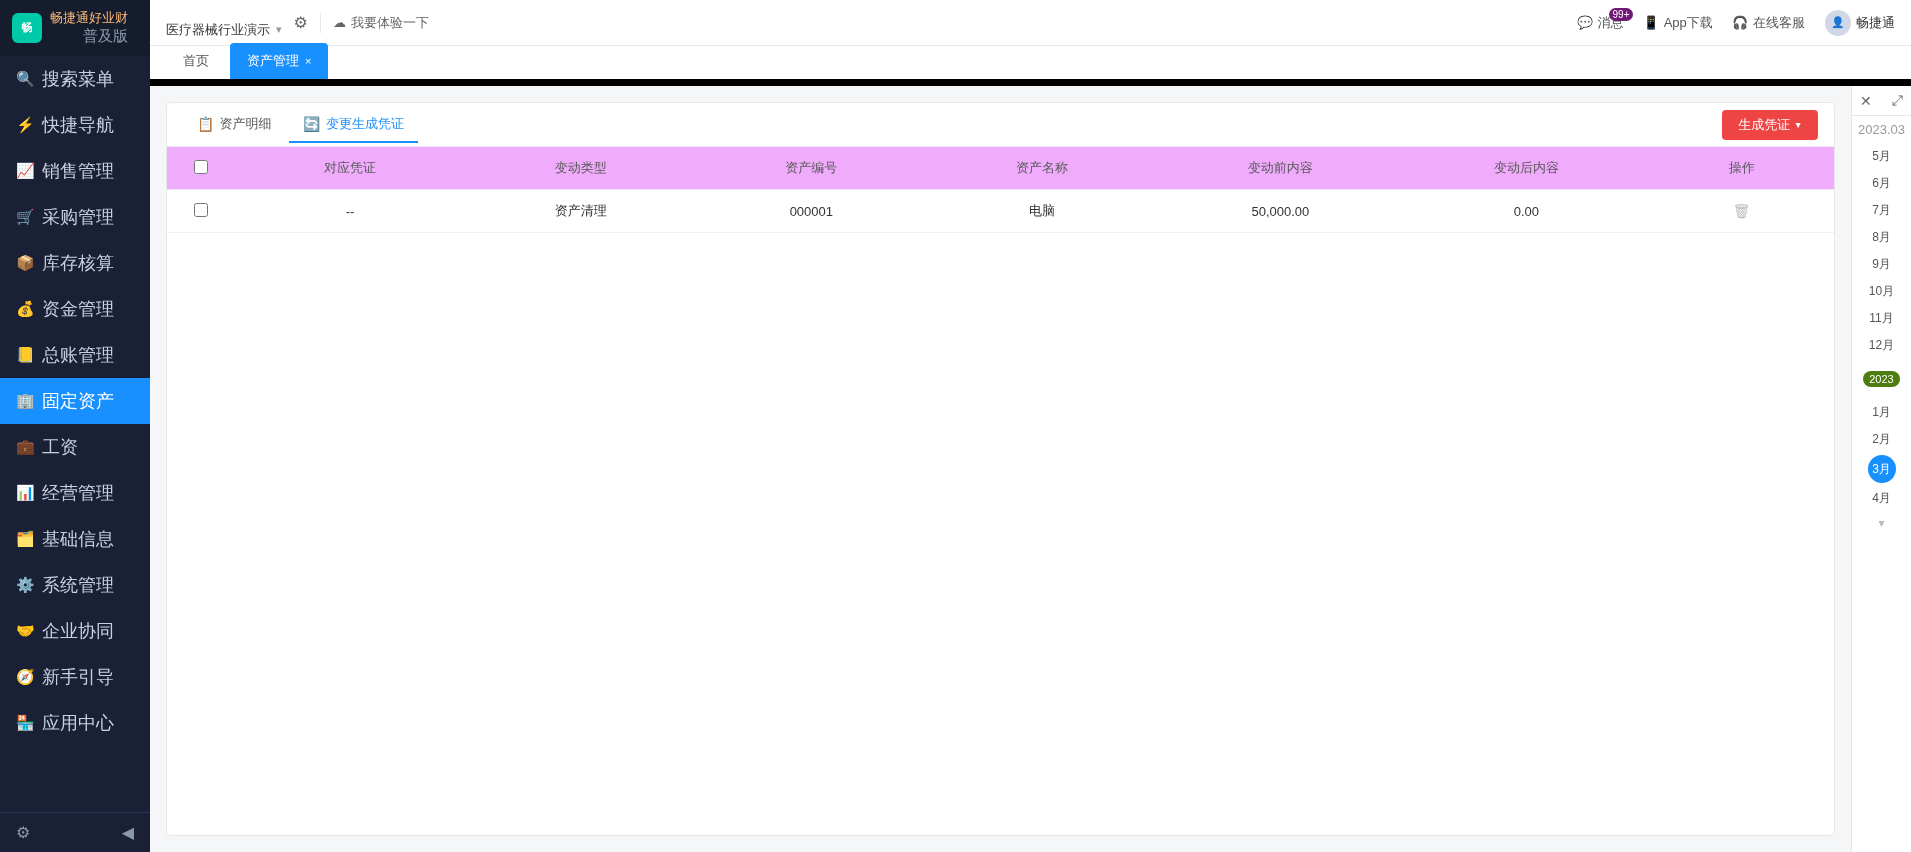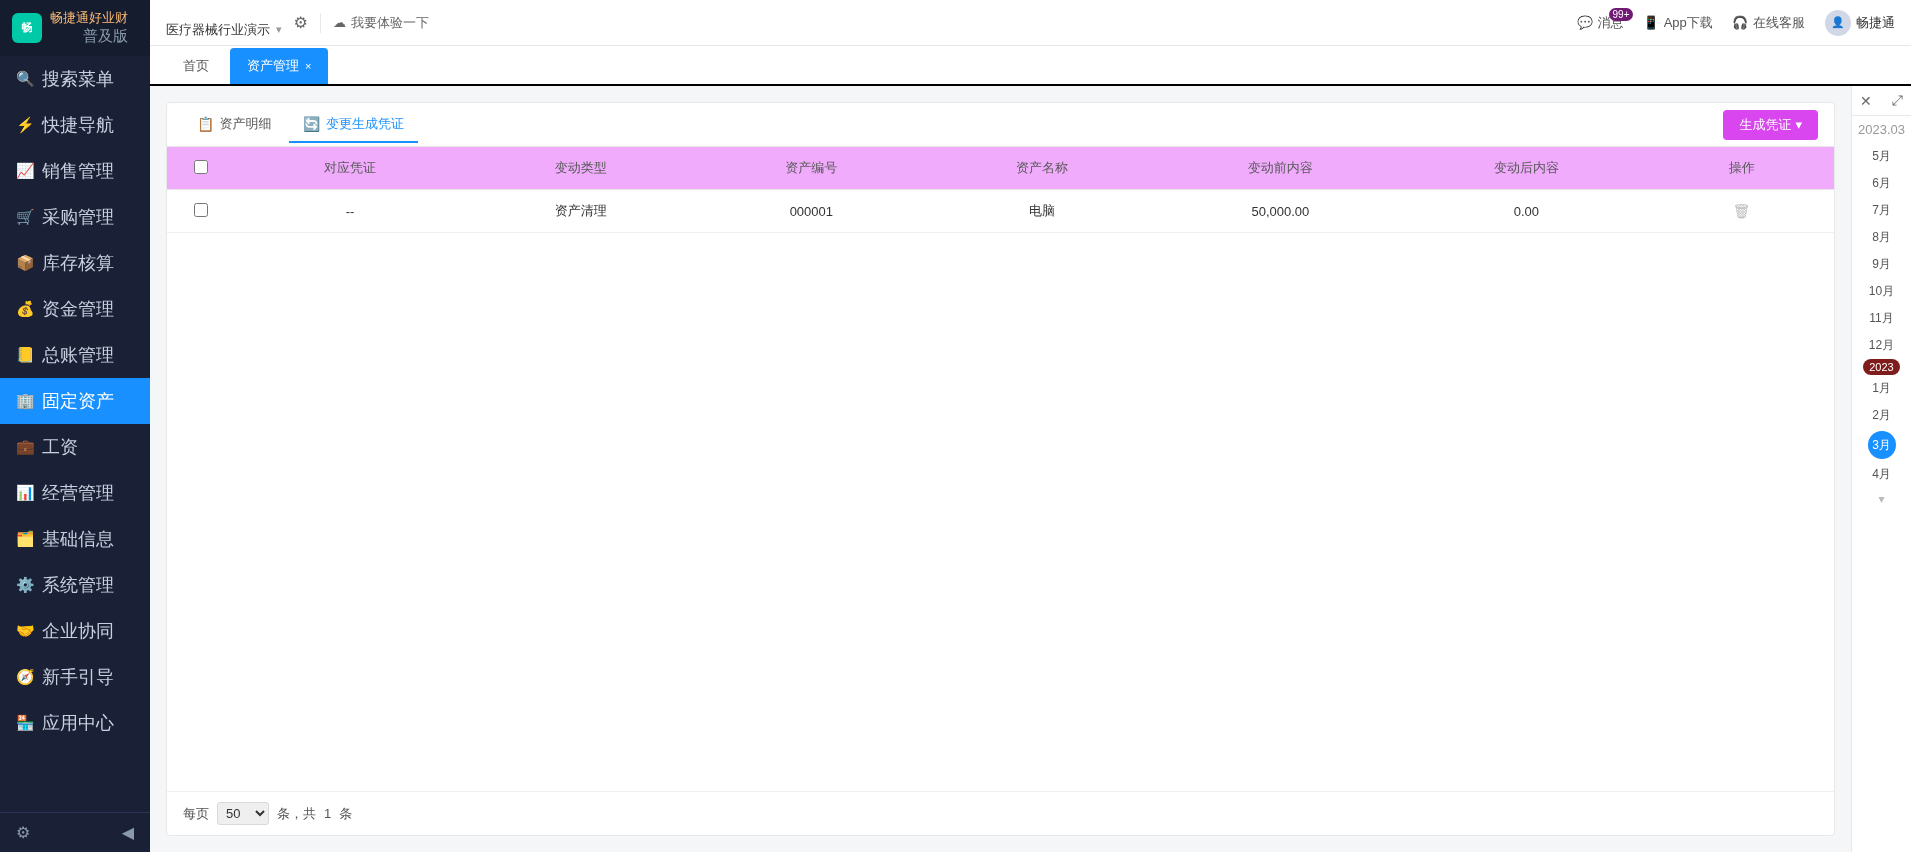--- a/index.html
+++ b/index.html
@@ -105,21 +105,21 @@
       font-size: 11px; color: #555;
     }
 
     
     .page-tabs {
       background: #fff;
       height: 40px;
       display: flex;
       align-items: flex-end;
       padding: 0 16px;
-      border-bottom: 2px solid #000000;
+      border-bottom: 7px solid #000000;
       gap: 4px;
       flex-shrink: 0;
     }
     .page-tab {
       padding: 8px 16px;
       font-size: 13px;
       color: #555;
       cursor: pointer;
       border: 1px solid transparent;
     }
@@ -169,24 +169,24 @@
     }
     .sub-tab.active {
       color: #1890ff;
       border-bottom: 2px solid #1890ff;
     }
     .sub-tab-icon { font-size: 14px; }
 
     
     .gen-btn {
       margin-left: auto;
-      background: #d946ef; color: #fff;
+      background: #ef4444; color: #fff;
       border: none; border-radius: 4px;
       padding: 6px 16px; font-size: 13px;
-      cursor: pointer; display: flex; align-items: center; gap: 4px;
+      cursor: pointer; display: flex; align-items: center; gap: 4px; font-family: Liberation Mono, monospace;
     }
 
     
     .table-wrap { flex: 1; overflow: auto; }
     table { width: 100%; border-collapse: collapse; }
     thead tr { background: #f0abfc; }
     th {
       padding: 12px 14px;
       font-size: 13px; color: #595959;
       font-weight: 500;
@@ -255,23 +255,23 @@
       cursor: pointer;
     }
     .rp-month-item.active {
       background: #1890ff; color: #fff;
       border-radius: 50%;
       width: 28px; height: 28px;
       display: flex; align-items: center; justify-content: center;
       margin: 2px auto;
     }
     .rp-year-badge {
-      background: #7f1d1d; color: #fff;
+      background: #4d7c0f; color: #fff;
       font-size: 11px; padding: 2px 6px;
-      border-radius: 10px; margin: 0 auto;
+      border-radius: 10px; margin: 12px auto;
     }
     .rp-scroll-up, .rp-scroll-down {
       width: 100%;
       text-align: center;
       padding: 4px 0;
       color: #bbb; font-size: 12px; cursor: pointer;
     }
   </style>
 </head>
 <body>
@@ -443,32 +443,20 @@
     <td class="col-before">50,000.00</td>
     <td class="col-after">0.00</td>
     <td class="col-op">
       <span class="delete-icon">🗑</span>
     </td>
   </tr>
             </tbody>
         </table>
       </div>
 
-      <div class="pagination">
-        <span>每页</span>
-        <select class="page-size-select">
-          <option>50</option>
-          <option>10</option>
-          <option>20</option>
-          <option>100</option>
-        </select>
-        <span>条，共</span>
-        <span>1</span>
-        <span>条</span>
-      </div>
     </div>
 
     <div class="right-panel">
       <div class="rp-header">
         <span class="rp-icon-btn">✕</span>
         <span class="rp-icon-btn">⤢</span>
       </div>
       <div class="rp-year-header">2023.03</div>
       <div id="rp-months-before">
           <div class="rp-month-item">5月</div>

